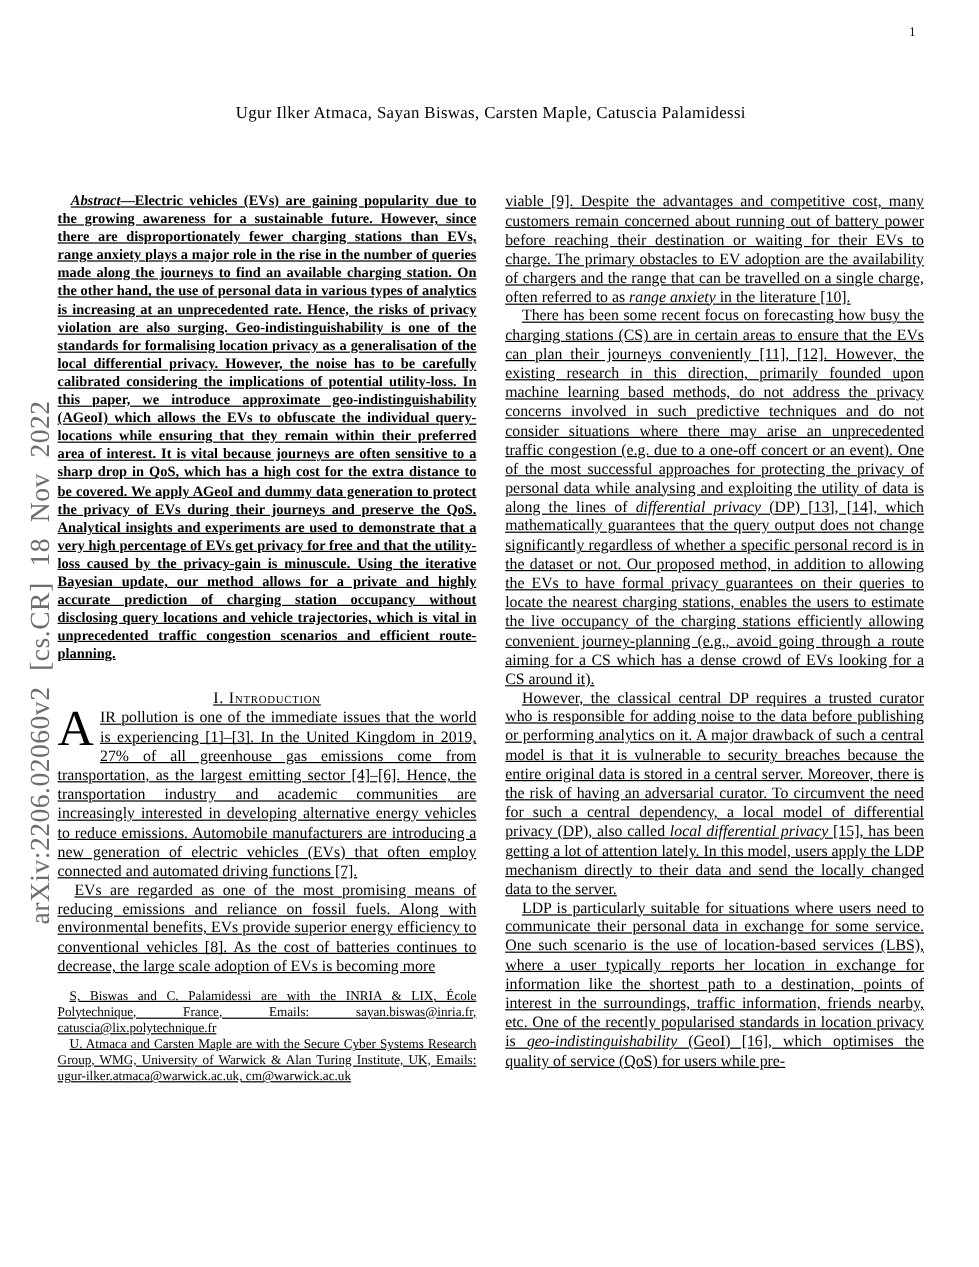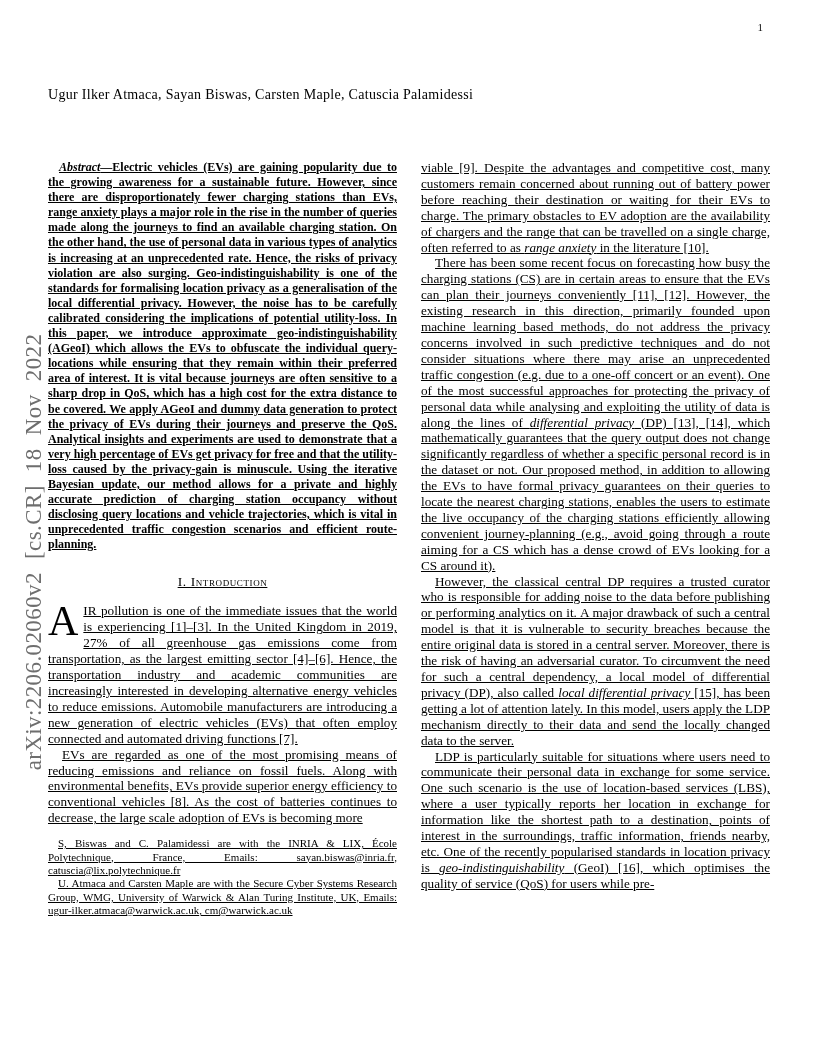--- a/index.html
+++ b/index.html
@@ -15,30 +15,30 @@
     transform:translate(-50%,-50%) rotate(-90deg);
     transform-origin:center center;
     white-space:nowrap; font-size:23px; color:#6e6e6e;
     letter-spacing:0.4px; word-spacing:7px;
   }
   .content { position:absolute; left:48px; top:74px; width:722px; }
   .title {
     margin:0; font-weight:normal; font-size:24.5px; line-height:31px;
     text-align:center; letter-spacing:0.2px;
   }
-  .authors { margin-top:13px; text-align:left; font-size:14px; letter-spacing:0.3px; }
+  .authors { margin-top:13px; text-align:center; font-size:14px; letter-spacing:0.3px; }
   .columns { display:flex; gap:24px; margin-top:57px;text-decoration:underline; }
   .col { width:349px; }
   .abstract-par, .indexterms-par {
     margin:0; font-weight:bold; font-size:12px; line-height:15.1px;
     text-align:justify; text-indent:11px;
   }
   .indexterms-par { margin-top:9px; }
   .sec-heading {
-    margin:22px 0 13px 0; font-weight:normal; font-size:13.5px;
+    margin:22px 0 0 0; font-weight:normal; font-size:13.5px;
     font-variant:small-caps; text-align:center; letter-spacing:0.6px;
   }
   .body-par {
     margin:0; font-size:13.2px; line-height:15.9px;
     text-align:justify; text-indent:14px;
   }
   .body-par.noindent { text-indent:0; }
   .dropcap {
     float:left; font-size:42px; line-height:32px; padding:2px 5px 0 0;
   }

